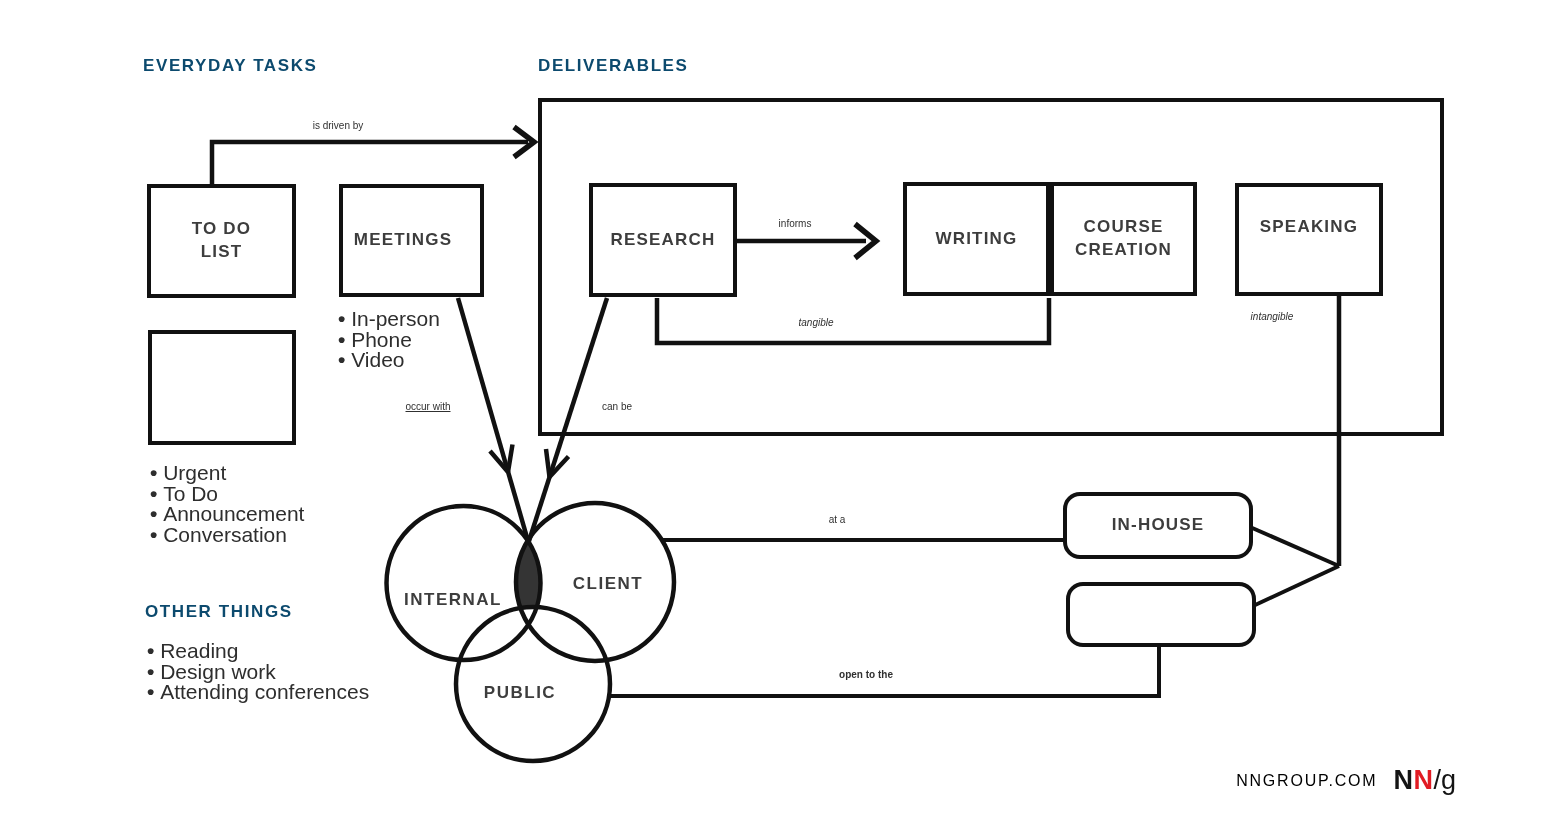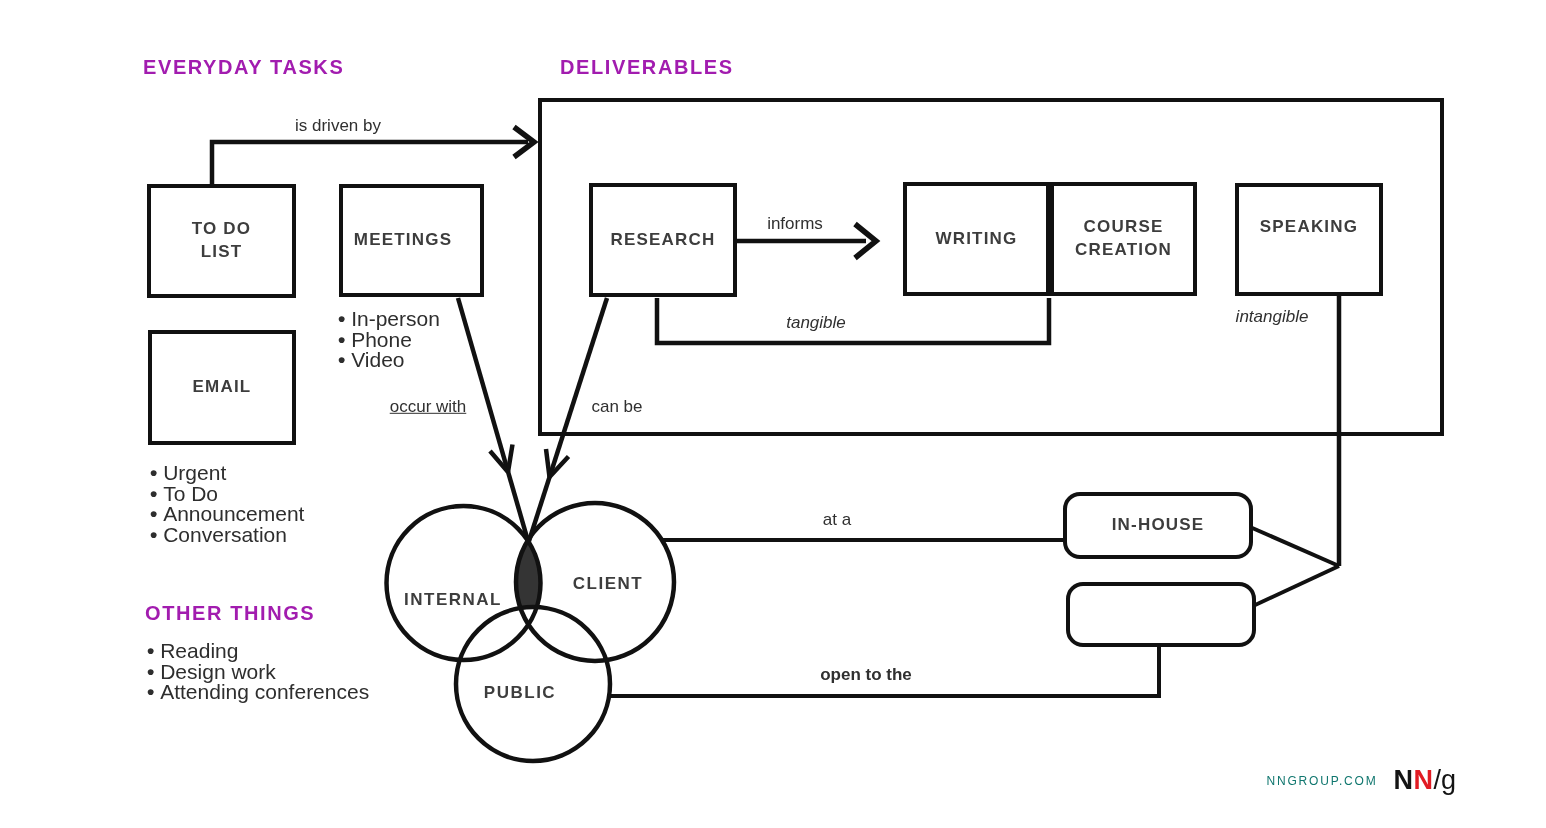--- a/index.html
+++ b/index.html
@@ -1,34 +1,34 @@
 <!DOCTYPE html>
 <html><head>
 <meta charset="utf-8">
 <style>
   html,body{margin:0;padding:0;background:#ffffff;}
   .stage{
     position:relative;width:1546px;height:828px;background:#ffffff;overflow:hidden;
     font-family:"Liberation Sans","DejaVu Sans",sans-serif;
   }
   .stage svg{position:absolute;left:0;top:0;z-index:1;}
-  .label{position:absolute;z-index:2;color:#303030;font-size:17px;line-height:1.2;white-space:nowrap;}
+  .label{position:absolute;z-index:2;color:#303030;font-size:10px;line-height:1.2;white-space:nowrap;}
   .label.center{transform:translate(-50%,-50%);}
-  .heading{position:absolute;z-index:2;font-size:20px;font-weight:700;letter-spacing:1.6px;color:#a21caf;white-space:nowrap;}
+  .heading{position:absolute;z-index:2;font-size:17px;font-weight:700;letter-spacing:1.6px;color:#0c4a6e;white-space:nowrap;}
   .boxlabel{
     position:absolute;z-index:2;display:flex;align-items:center;justify-content:center;text-align:center;
     font-size:17px;font-weight:700;letter-spacing:1.2px;color:#3d3d3d;white-space:pre-line;line-height:1.35;
   }
   .vennlabel{position:absolute;z-index:2;transform:translate(-50%,-50%);font-size:17px;font-weight:700;letter-spacing:1.5px;color:#3d3d3d;white-space:nowrap;}
   .italic{font-style:italic;}
   .bullets{position:absolute;z-index:2;font-size:21px;color:#2e2e2e;}
   .bullets .li{line-height:20.5px;white-space:nowrap;}
   .bullets .li::before{content:"\2022\00a0";font-weight:700;}
   .footer{position:absolute;z-index:2;right:90px;top:765px;display:flex;align-items:center;}
-  .site{font-size:12px;font-weight:500;letter-spacing:1.8px;color:#0f766e;margin-right:16px;}
+  .site{font-size:16px;font-weight:500;letter-spacing:1.8px;color:#000000;margin-right:16px;}
   .logo{font-size:27px;font-weight:800;color:#141414;letter-spacing:0.5px;display:flex;align-items:center;}
   .logo .red{color:#e11b23;}
   .logo .slashg{font-weight:400;letter-spacing:0;}
 </style>
 </head>
 <body>
 
 <div class="stage">
 
   <svg width="1546" height="828" viewBox="0 0 1546 828">
@@ -74,27 +74,26 @@
     <circle cx="595" cy="582" r="79" fill="#343434" clip-path="url(#clip-internal)"></circle>
     <circle cx="533" cy="684" r="77" fill="#ffffff" stroke="#111111" stroke-width="4.5"></circle>
     <circle cx="463.5" cy="583" r="77" fill="none" stroke="#111111" stroke-width="4.5"></circle>
     <circle cx="595" cy="582" r="79" fill="none" stroke="#111111" stroke-width="4.5"></circle>
 
     <rect x="1065" y="494" width="186" height="63" rx="15" fill="#ffffff" stroke="#111111" stroke-width="4"></rect>
     <rect x="1068" y="584" width="186" height="61" rx="15" fill="#ffffff" stroke="#111111" stroke-width="4"></rect>
   </svg>
 
   <div class="heading" style="left:143px;top:56px;">EVERYDAY TASKS</div>
-  <div class="heading" style="left:560px;top:56px;">DELIVERABLES</div>
+  <div class="heading" style="left:538px;top:56px;">DELIVERABLES</div>
   <div class="heading" style="left:145px;top:602px;">OTHER THINGS</div>
 
   <div class="boxlabel" style="left:147px;top:184px;width:149px;height:114px;">TO DO
 LIST</div>
   <div class="boxlabel" style="left:339px;top:184px;width:128px;height:113px;">MEETINGS</div>
-  <div class="boxlabel" style="left:148px;top:330px;width:148px;height:115px;">EMAIL</div>
   <div class="boxlabel" style="left:589px;top:183px;width:148px;height:114px;">RESEARCH</div>
   <div class="boxlabel" style="left:1050px;top:182px;width:147px;height:114px;">COURSE
 CREATION</div>
   <div class="boxlabel" style="left:903px;top:182px;width:147px;height:114px;">WRITING</div>
   <div class="boxlabel" style="left:1235px;top:183px;width:148px;height:88px;">SPEAKING</div>
 
   <div class="boxlabel" style="left:1063px;top:492px;width:190px;height:67px;">IN-HOUSE</div>
 
   <div class="label center" style="left:338px;top:126px;">is driven by</div>
   <div class="label center" style="left:795px;top:224px;">informs</div>

